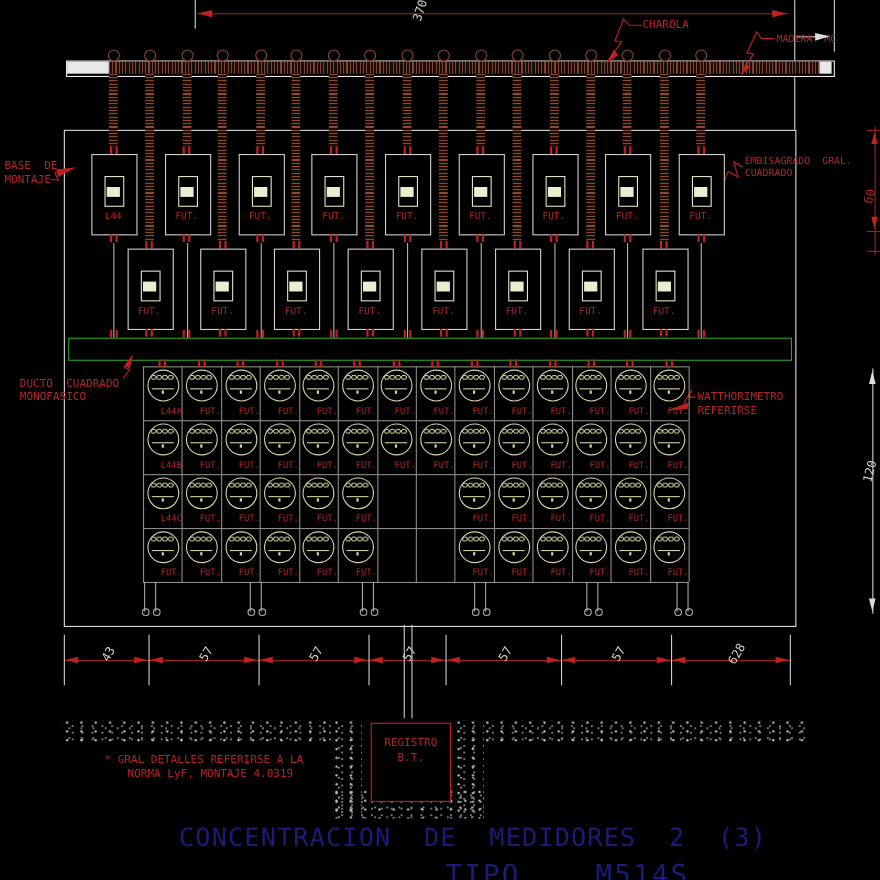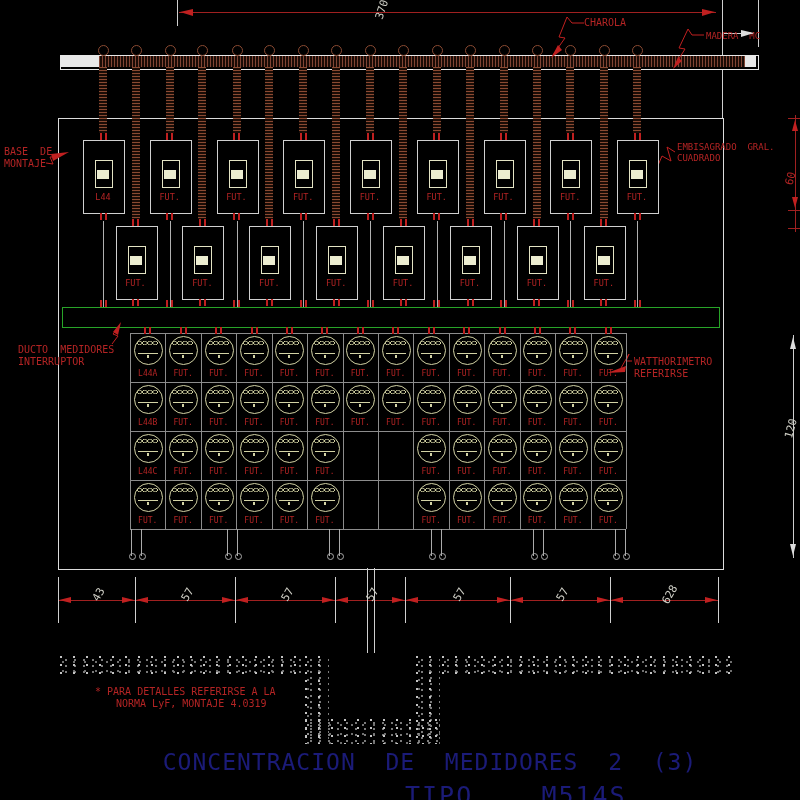--- a/index.html
+++ b/index.html
@@ -17,21 +17,21 @@
   .box{position:absolute;border:1px solid #d0d0d0;background:#000;}
   .sym{position:absolute;border:1px solid #e4e4c4;background:#000;}
   .symfill{position:absolute;background:#ecedd0;}
   .blab{position:absolute;color:#b42424;font-size:8.5px;text-align:center;white-space:pre;}
   .cable{position:absolute;width:8px;background:repeating-linear-gradient(180deg,#8a4a32 0 1px,#1a0c06 1px 3px);}
   .loop{position:absolute;width:9px;height:9px;border:1px solid #8a4a32;border-radius:50%;background:#000;}
   .mcirc{position:absolute;width:27px;height:27px;border:1.2px solid #d2d2a4;border-radius:50%;}
   .dials{position:absolute;left:2px;top:3px;width:21px;height:6px;background-image:radial-gradient(circle at 50% 50%,transparent 1.5px,#cfcfa0 1.6px 2.3px,transparent 2.4px);background-size:5.2px 6px;background-repeat:repeat-x;}
   .mbar{position:absolute;left:3px;top:16px;width:20px;height:1px;background:#d2d2a4;}
   .mtick{position:absolute;left:12px;top:18px;width:2px;height:3px;background:#d2d2a4;}
-  .mlab{position:absolute;color:#b42424;font-size:8px;text-align:center;white-space:pre;}
+  .mlab{position:absolute;color:#b42424;font-size:8px;text-align:right;white-space:pre;}
   .speck{position:absolute;background-image:
      radial-gradient(circle at 3px 2px,#c4c4c4 0.8px,transparent 1.3px),
      radial-gradient(circle at 8px 5px,#7d7d7d 0.7px,transparent 1.1px),
      radial-gradient(circle at 5px 7px,#9a9a9a 0.6px,transparent 1px);
      background-size:13px 8px,9px 6px,11px 9px;}
   svg{position:absolute;left:0;top:0;pointer-events:none;}
 </style>
 </head>
 <body>
 
@@ -67,33 +67,37 @@
   <div class="wline" style="left:367px;top:568px;width:1px;height:89px"></div>
   <div class="wline" style="left:374px;top:568px;width:1px;height:89px"></div>
 
   <div class="speck" style="left:58px;top:655px;width:245px;height:22px"></div>
   <div class="speck" style="left:440px;top:655px;width:293px;height:22px"></div>
   <div class="speck" style="left:303px;top:655px;width:26px;height:88px"></div>
   <div class="speck" style="left:414px;top:655px;width:26px;height:88px"></div>
   <div class="speck" style="left:303px;top:718px;width:137px;height:26px"></div>
   <div class="abs" style="left:330px;top:653px;width:84px;height:65px;background:#000"></div>
 
+  <div class="abs" style="left:337px;top:657px;width:71px;height:70px;border:1px solid #c02020;background:#000;z-index:4">
+    <div class="lbl" style="left:0;top:12px;width:71px;text-align:center">REGISTRO</div>
+    <div class="lbl" style="left:0;top:26px;width:71px;text-align:center">B.T.</div>
+  </div>
 
   <div class="lbl" style="left:584px;top:17px">CHAROLA</div>
   <div class="lbl lbl9" style="left:706px;top:31px">MADERA  MC</div>
   <div class="lbl" style="left:4px;top:146px">BASE  DE</div>
   <div class="lbl" style="left:4px;top:158px">MONTAJE</div>
   <div class="lbl lbl9" style="left:677px;top:142px">EMBISAGRADO  GRAL.</div>
   <div class="lbl lbl9" style="left:677px;top:153px">CUADRADO</div>
-  <div class="lbl" style="left:18px;top:344px">DUCTO  MEDIDORES</div>
-  <div class="lbl" style="left:18px;top:356px">INTERRUPTOR</div>
+  <div class="lbl" style="left:18px;top:344px">DUCTO  CUADRADO</div>
+  <div class="lbl" style="left:18px;top:356px">MONOFASICO</div>
   <div class="lbl" style="left:634px;top:356px">WATTHORIMETRO</div>
   <div class="lbl" style="left:634px;top:368px">REFERIRSE</div>
 
-  <div class="lbl" style="left:95px;top:686px">* PARA DETALLES REFERIRSE A LA</div>
+  <div class="lbl" style="left:95px;top:686px">* GRAL DETALLES REFERIRSE A LA</div>
   <div class="lbl" style="left:116px;top:698px">NORMA LyF, MONTAJE 4.0319</div>
 
   <div class="abs" style="left:0;top:749px;width:860px;text-align:center;color:#1b1b78;font-size:23px;letter-spacing:1px;white-space:pre">CONCENTRACION  DE  MEDIDORES  2  (3)</div>
   <div class="abs" style="left:405px;top:781px;color:#1b1b78;font-size:25px;letter-spacing:2px;white-space:pre">TIPO    M514S</div>
 
   <svg width="800" height="800">
     <g stroke="#c02020" fill="none" stroke-width="1">
       <polyline points="584,23 572,23 567,17 559,37 565,38 553,55"></polyline>
       <polyline points="704,35 692,35 688,29 679,48 685,49 675,65"></polyline>
       <polyline points="46,163 53,164 50,157 57,157"></polyline>

